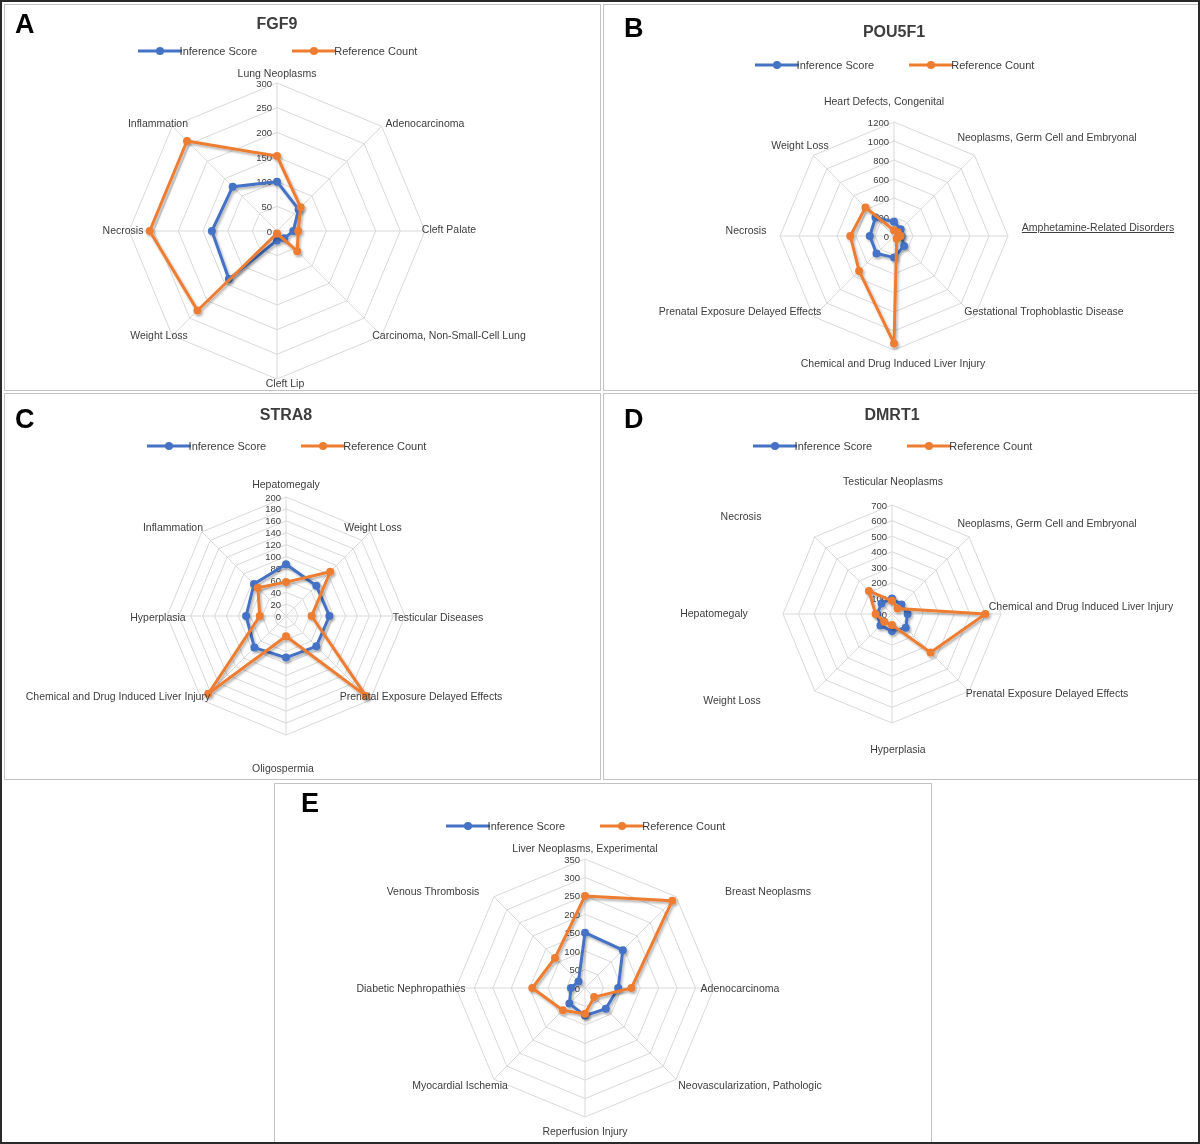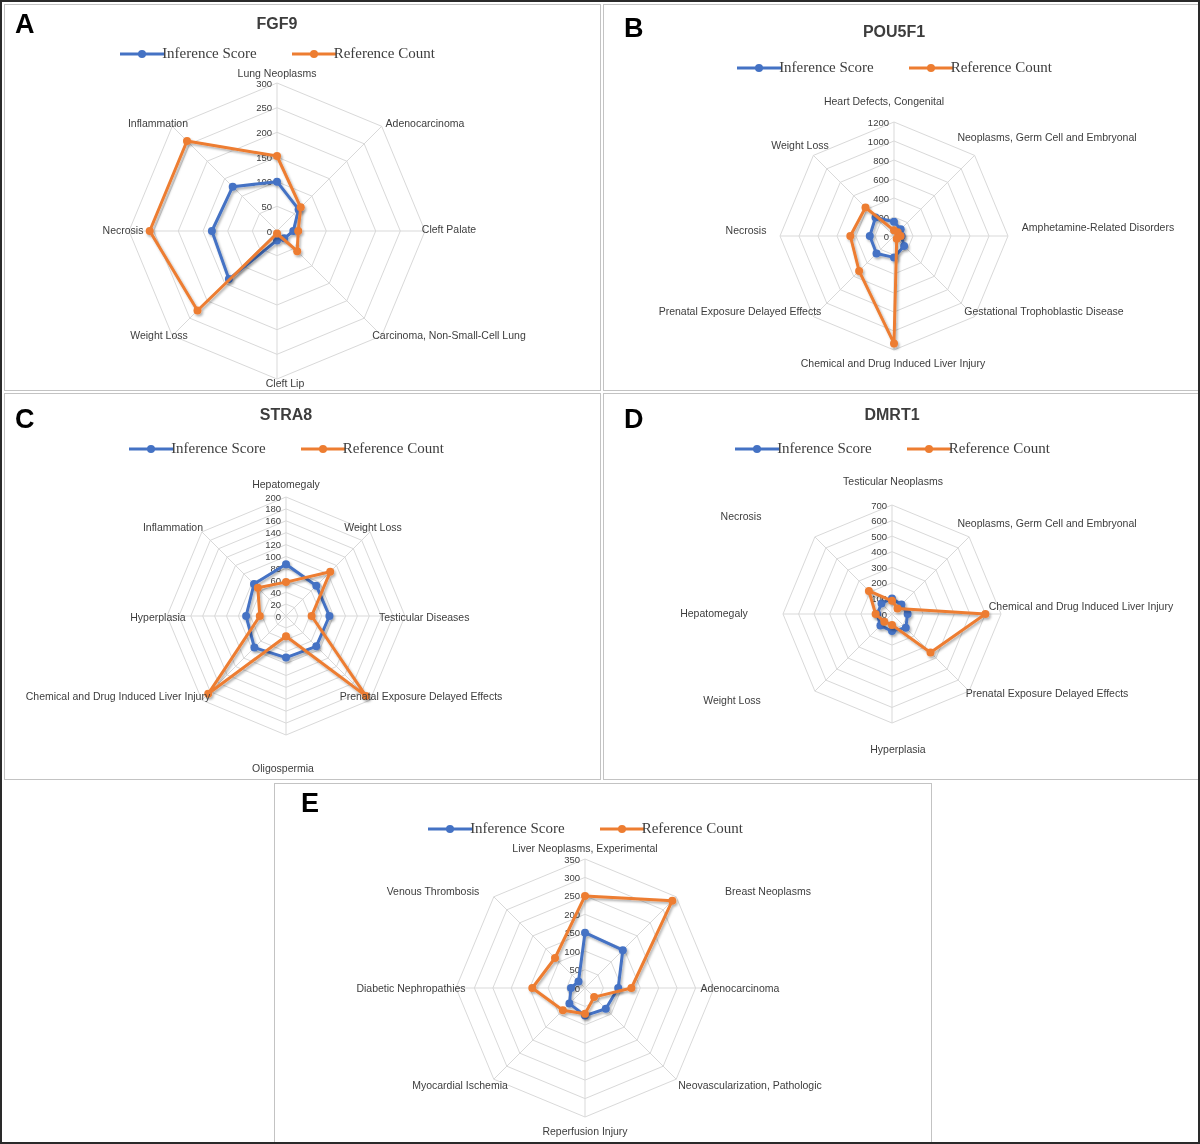--- a/index.html
+++ b/index.html
@@ -2,21 +2,21 @@
 <html><head>
 <meta charset="utf-8">
 <style>
   html,body{margin:0;padding:0;background:#e8e8e8;font-family:"Liberation Sans",sans-serif;}
   .figure{position:relative;width:1200px;height:1144px;background:#ffffff;border:2px solid #2a2a2a;box-sizing:border-box;overflow:hidden;}
   .panel{position:absolute;background:#ffffff;border:1px solid #c3c3c3;box-sizing:border-box;}
   .letter{position:absolute;font-size:27px;font-weight:bold;color:#000;line-height:1;}
   .chart-title{position:absolute;text-align:center;font-size:16px;font-weight:bold;color:#3d3d3d;}
   .legend{position:absolute;display:flex;justify-content:center;align-items:center;gap:34px;}
   .legend-item{display:flex;align-items:center;gap:1px;}
-  .legend-label{font-size:15px;color:#3d3d3d;margin-left:-4px;font-family:Liberation Serif, serif;}
+  .legend-label{font-size:11px;color:#3d3d3d;margin-left:-4px;}
   .cat-label{position:absolute;font-size:10.5px;color:#3d3d3d;line-height:1.25;}
   svg.radar{position:absolute;left:0;top:0;}
   .tick-label{font-size:9.5px;fill:#3d3d3d;}
 </style>
 </head>
 <body>
 
 <div class="figure">
 
   <div class="panel" style="left: 2px; top: 2px; width: 597px; height: 387px;">
@@ -174,21 +174,21 @@
           <circle cx="296.6" cy="231.0" r="4" fill="#ED7D31"></circle>
           <circle cx="292.7" cy="233.7" r="4" fill="#ED7D31"></circle>
           <circle cx="290.0" cy="338.4" r="4" fill="#ED7D31"></circle>
           <circle cx="255.1" cy="265.9" r="4" fill="#ED7D31"></circle>
           <circle cx="246.3" cy="231.0" r="4" fill="#ED7D31"></circle>
           <circle cx="261.5" cy="202.5" r="4" fill="#ED7D31"></circle>
         </g>
       </svg>
   <div class="cat-label" style="left: 190px; top: 90px; width: 180px; text-align: center;">Heart Defects, Congenital</div>
       <div class="cat-label" style="left: 343px; top: 126px; width: 200px; text-align: center;">Neoplasms, Germ Cell and Embryonal</div>
-      <div class="cat-label" style="left: 394px; top: 216px; width: 200px; text-align: center;">Amphetamine-Related Disorders</div>
+      <div class="cat-label" style="left: 394px; top: 216px; width: 200px; text-align: center; text-decoration: underline;">Amphetamine-Related Disorders</div>
       <div class="cat-label" style="left: 340px; top: 300px; width: 200px; text-align: center;">Gestational Trophoblastic Disease</div>
       <div class="cat-label" style="left: 189px; top: 352px; width: 200px; text-align: center;">Chemical and Drug Induced Liver Injury</div>
       <div class="cat-label" style="left: 36px; top: 300px; width: 200px; text-align: center;">Prenatal Exposure Delayed Effects</div>
       <div class="cat-label" style="left: 72px; top: 219px; width: 140px; text-align: center;">Necrosis</div>
       <div class="cat-label" style="left: 126px; top: 134px; width: 140px; text-align: center;">Weight Loss</div>
     </div>
 
   <div class="panel" style="left: 2px; top: 391px; width: 597px; height: 387px;">
     <div class="letter" style="left: 10px; top: 12px;">C</div>
     <div class="chart-title" style="left: 31px; width: 500px; top: 12px;">STRA8</div>
@@ -267,21 +267,21 @@
           <circle cx="306.6" cy="222.0" r="4" fill="#ED7D31"></circle>
           <circle cx="360.9" cy="301.9" r="4" fill="#ED7D31"></circle>
           <circle cx="281.0" cy="242.2" r="4" fill="#ED7D31"></circle>
           <circle cx="203.2" cy="299.8" r="4" fill="#ED7D31"></circle>
           <circle cx="254.8" cy="222.0" r="4" fill="#ED7D31"></circle>
           <circle cx="252.8" cy="193.8" r="4" fill="#ED7D31"></circle>
         </g>
       </svg>
   <div class="cat-label" style="left: 201px; top: 84px; width: 160px; text-align: center;">Hepatomegaly</div>
       <div class="cat-label" style="left: 308px; top: 127px; width: 120px; text-align: center;">Weight Loss</div>
-      <div class="cat-label" style="left: 374px; top: 217px; width: 140px; ">Testicular Diseases</div>
+      <div class="cat-label" style="left: 363px; top: 217px; width: 140px; text-align: center;">Testicular Diseases</div>
       <div class="cat-label" style="left: 316px; top: 296px; width: 200px; text-align: center;">Prenatal Exposure Delayed Effects</div>
       <div class="cat-label" style="left: 198px; top: 368px; width: 160px; text-align: center;">Oligospermia</div>
       <div class="cat-label" style="left: 13px; top: 296px; width: 200px; text-align: center;">Chemical and Drug Induced Liver Injury</div>
       <div class="cat-label" style="left: 83px; top: 217px; width: 140px; text-align: center;">Hyperplasia</div>
       <div class="cat-label" style="left: 98px; top: 127px; width: 140px; text-align: center;">Inflammation</div>
     </div>
 
   <div class="panel" style="left: 601px; top: 391px; width: 597px; height: 387px;">
     <div class="letter" style="left: 20px; top: 12px;">D</div>
     <div class="chart-title" style="left: 38px; width: 500px; top: 12px;">DMRT1</div>

